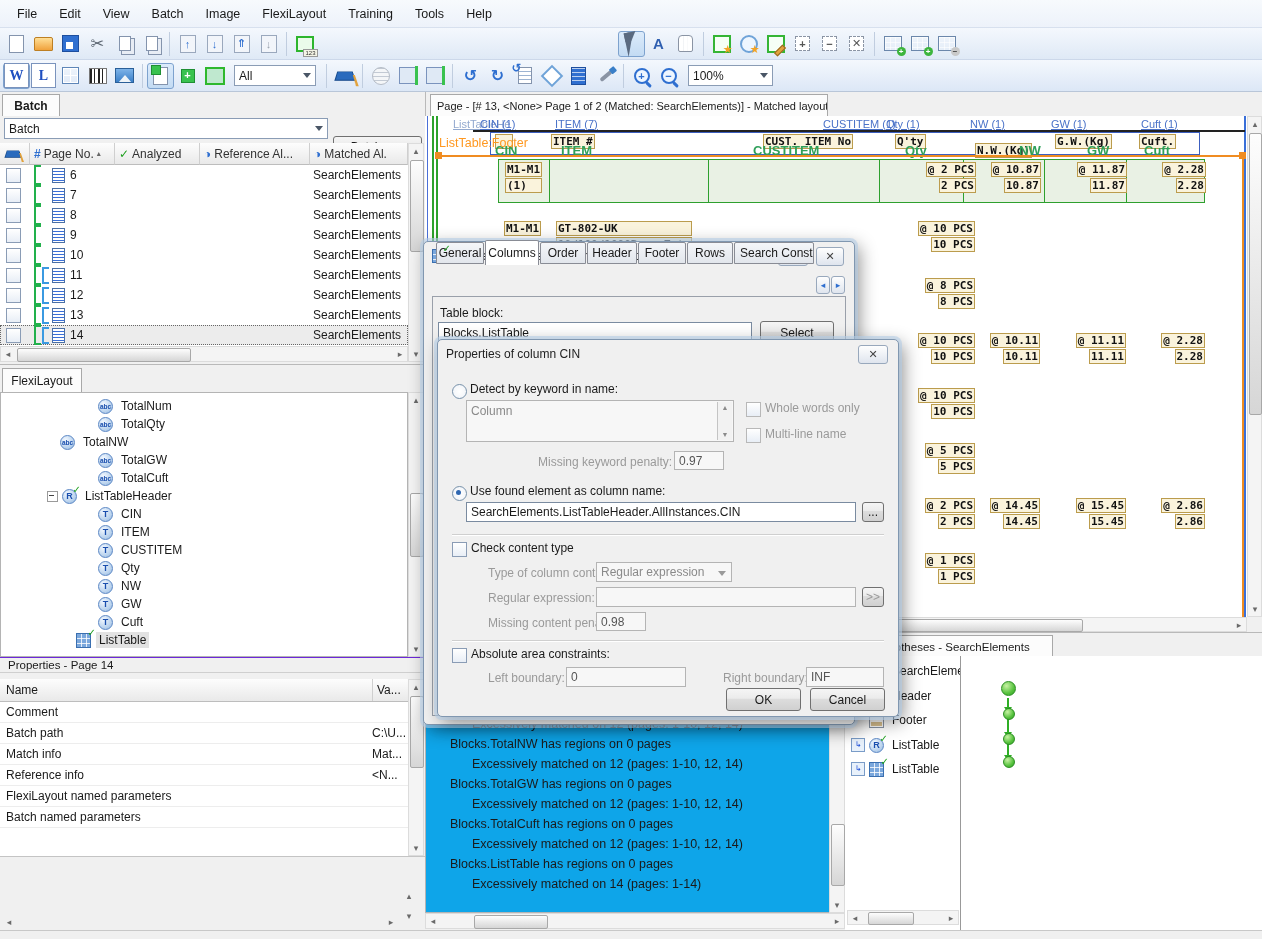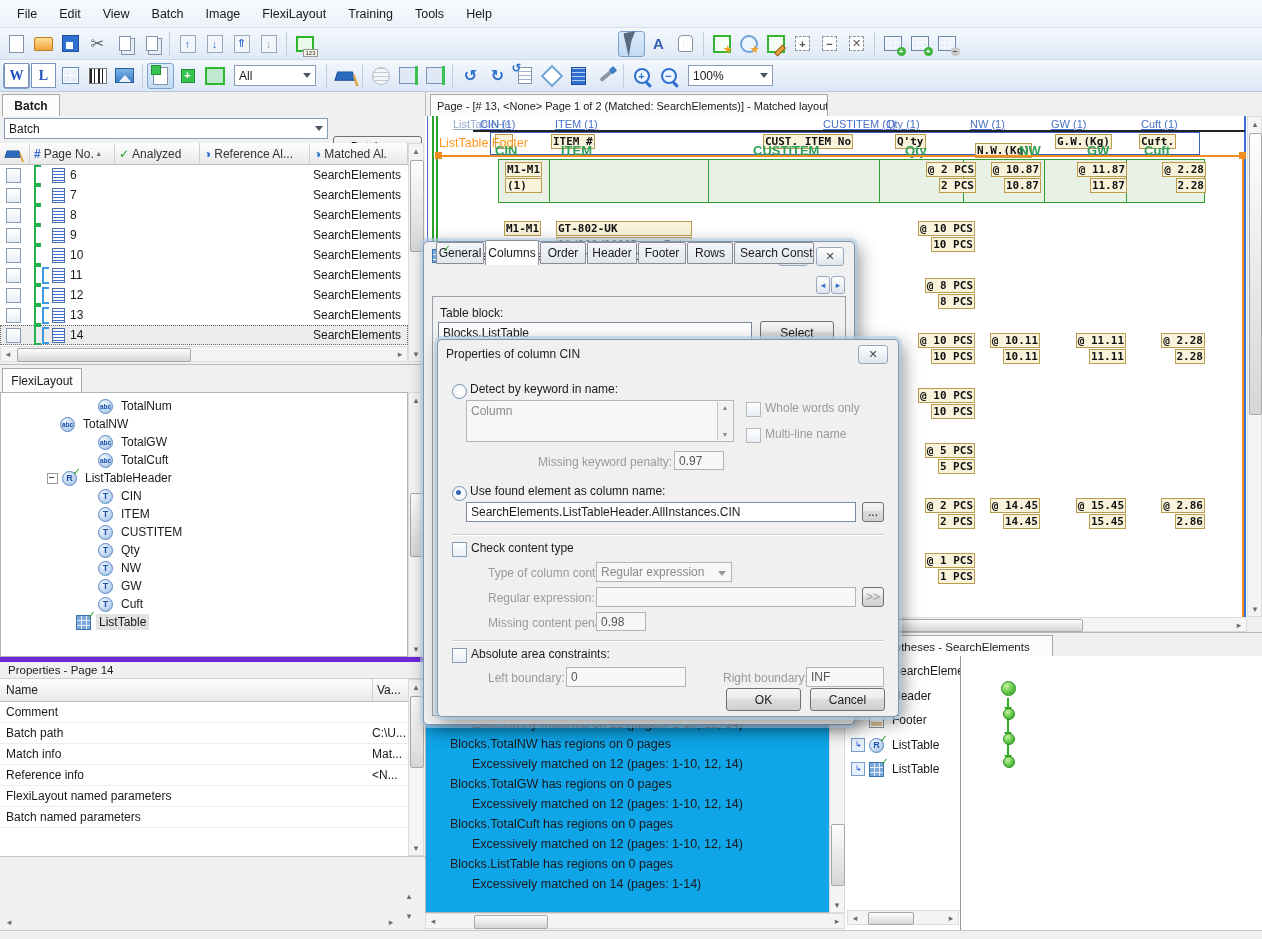--- a/index.html
+++ b/index.html
@@ -450,20 +450,25 @@
     </div>
 </div>
 <div class="abs" style="left:0;top:392px;width:408px;height:265px;background:#fff;border:1px solid #b4b4b4;box-sizing:border-box;padding-top:4px;">
 
     <div class="titem" style="padding-left: 82px;">
       <span class="expander"></span>
       <span class="tico abc-icon"></span>
       <span class="tlabel">TotalNum</span>
     </div>
 
+    <div class="titem" style="padding-left: 82px;">
+      <span class="expander"></span>
+      <span class="tico abc-icon"></span>
+      <span class="tlabel">TotalQty</span>
+    </div>
 
     <div class="titem" style="padding-left: 44px;">
       <span class="expander"></span>
       <span class="tico abc-icon"></span>
       <span class="tlabel">TotalNW</span>
     </div>
 
     <div class="titem" style="padding-left: 82px;">
       <span class="expander"></span>
       <span class="tico abc-icon"></span>
@@ -529,21 +534,21 @@
       <span class="tico chk table-icon"></span>
       <span class="tlabel sel">ListTable</span>
     </div>
   </div>
 <div class="sb" style="left:408px;top:392px;width:16px;height:265px;">
   <span class="sar" style="top:0;">▴</span>
   <div class="thumb" style="left:1px;top:100px;width:12px;height:62px;"></div>
   <span class="sar" style="bottom:0;">▾</span>
 </div>
 
-<div class="abs" style="left:0;top:657px;width:425px;height:22px;background:#f0f0f0;border-top:5px solid #6d28d9;border-bottom:1px solid #cfcfcf;display:flex;align-items:center;padding-left:8px;box-sizing:border-box;font-size:11.5px;">
+<div class="abs" style="left:0;top:657px;width:425px;height:16px;background:#f0f0f0;border-top:1px solid #6d28d9;border-bottom:1px solid #cfcfcf;display:flex;align-items:center;padding-left:8px;box-sizing:border-box;font-size:11.5px;">
   <span>Properties - Page 14</span>
 </div>
 <div class="abs" style="left:0;top:679px;width:408px;height:177px;background:#fff;border-right:1px solid #cfcfcf;">
   <div style="height:22px;background:linear-gradient(#fdfdfd,#e9e9e9);border-bottom:1px solid #bdbdbd;position:relative;display:flex;align-items:center;">
     <span style="padding-left:6px;">Name</span>
     <span style="position:absolute;left:372px;border-left:1px solid #cfcfcf;padding-left:4px;height:100%;display:flex;align-items:center;">Va...</span>
   </div>
   <div>
 
       <div class="prow">
@@ -603,21 +608,21 @@
   <div class="vline" style="left:2px;width:1px;background:#4a6fd8;"></div>
   <div class="vline" style="left:7px;width:2px;background:#2ca32c;"></div>
   <div class="vline" style="left:11px;width:2px;background:#2ca32c;"></div>
   <div class="vline" style="left:819px;width:2px;background:#3a6fd8;"></div>
   <div class="abs" style="left:817px;top:38px;width:2px;height:463px;background:#f08c21;"></div>
   <div class="abs" style="left:48px;top:14px;width:772px;height:2px;background:#222;"></div>
   <div id="collabels">
 
   <span class="doclabel ghost" style="left: 28px;">ListTableHe</span>
       <span class="doclabel" style="left: 55px;">CIN (1)</span>
-      <span class="doclabel" style="left: 130px;">ITEM (1)</span>
+      <span class="doclabel" style="left: 130px;">ITEM (7)</span>
       <span class="doclabel" style="left: 398px;">CUSTITEM (1)</span>
       <span class="doclabel" style="left: 461px;">Qty (1)</span>
       <span class="doclabel" style="left: 545px;">NW (1)</span>
       <span class="doclabel" style="left: 626px;">GW (1)</span>
       <span class="doclabel" style="left: 716px;">Cuft (1)</span>
     </div>
   <div class="abs" style="left:65px;top:16px;width:708px;height:21px;border:1px solid #3c5fc0;"></div>
   <div>
 
   <span class="tok" style="position: absolute; top: 18px; min-width: 14px; height: 13px; left: 70px;"> </span>

